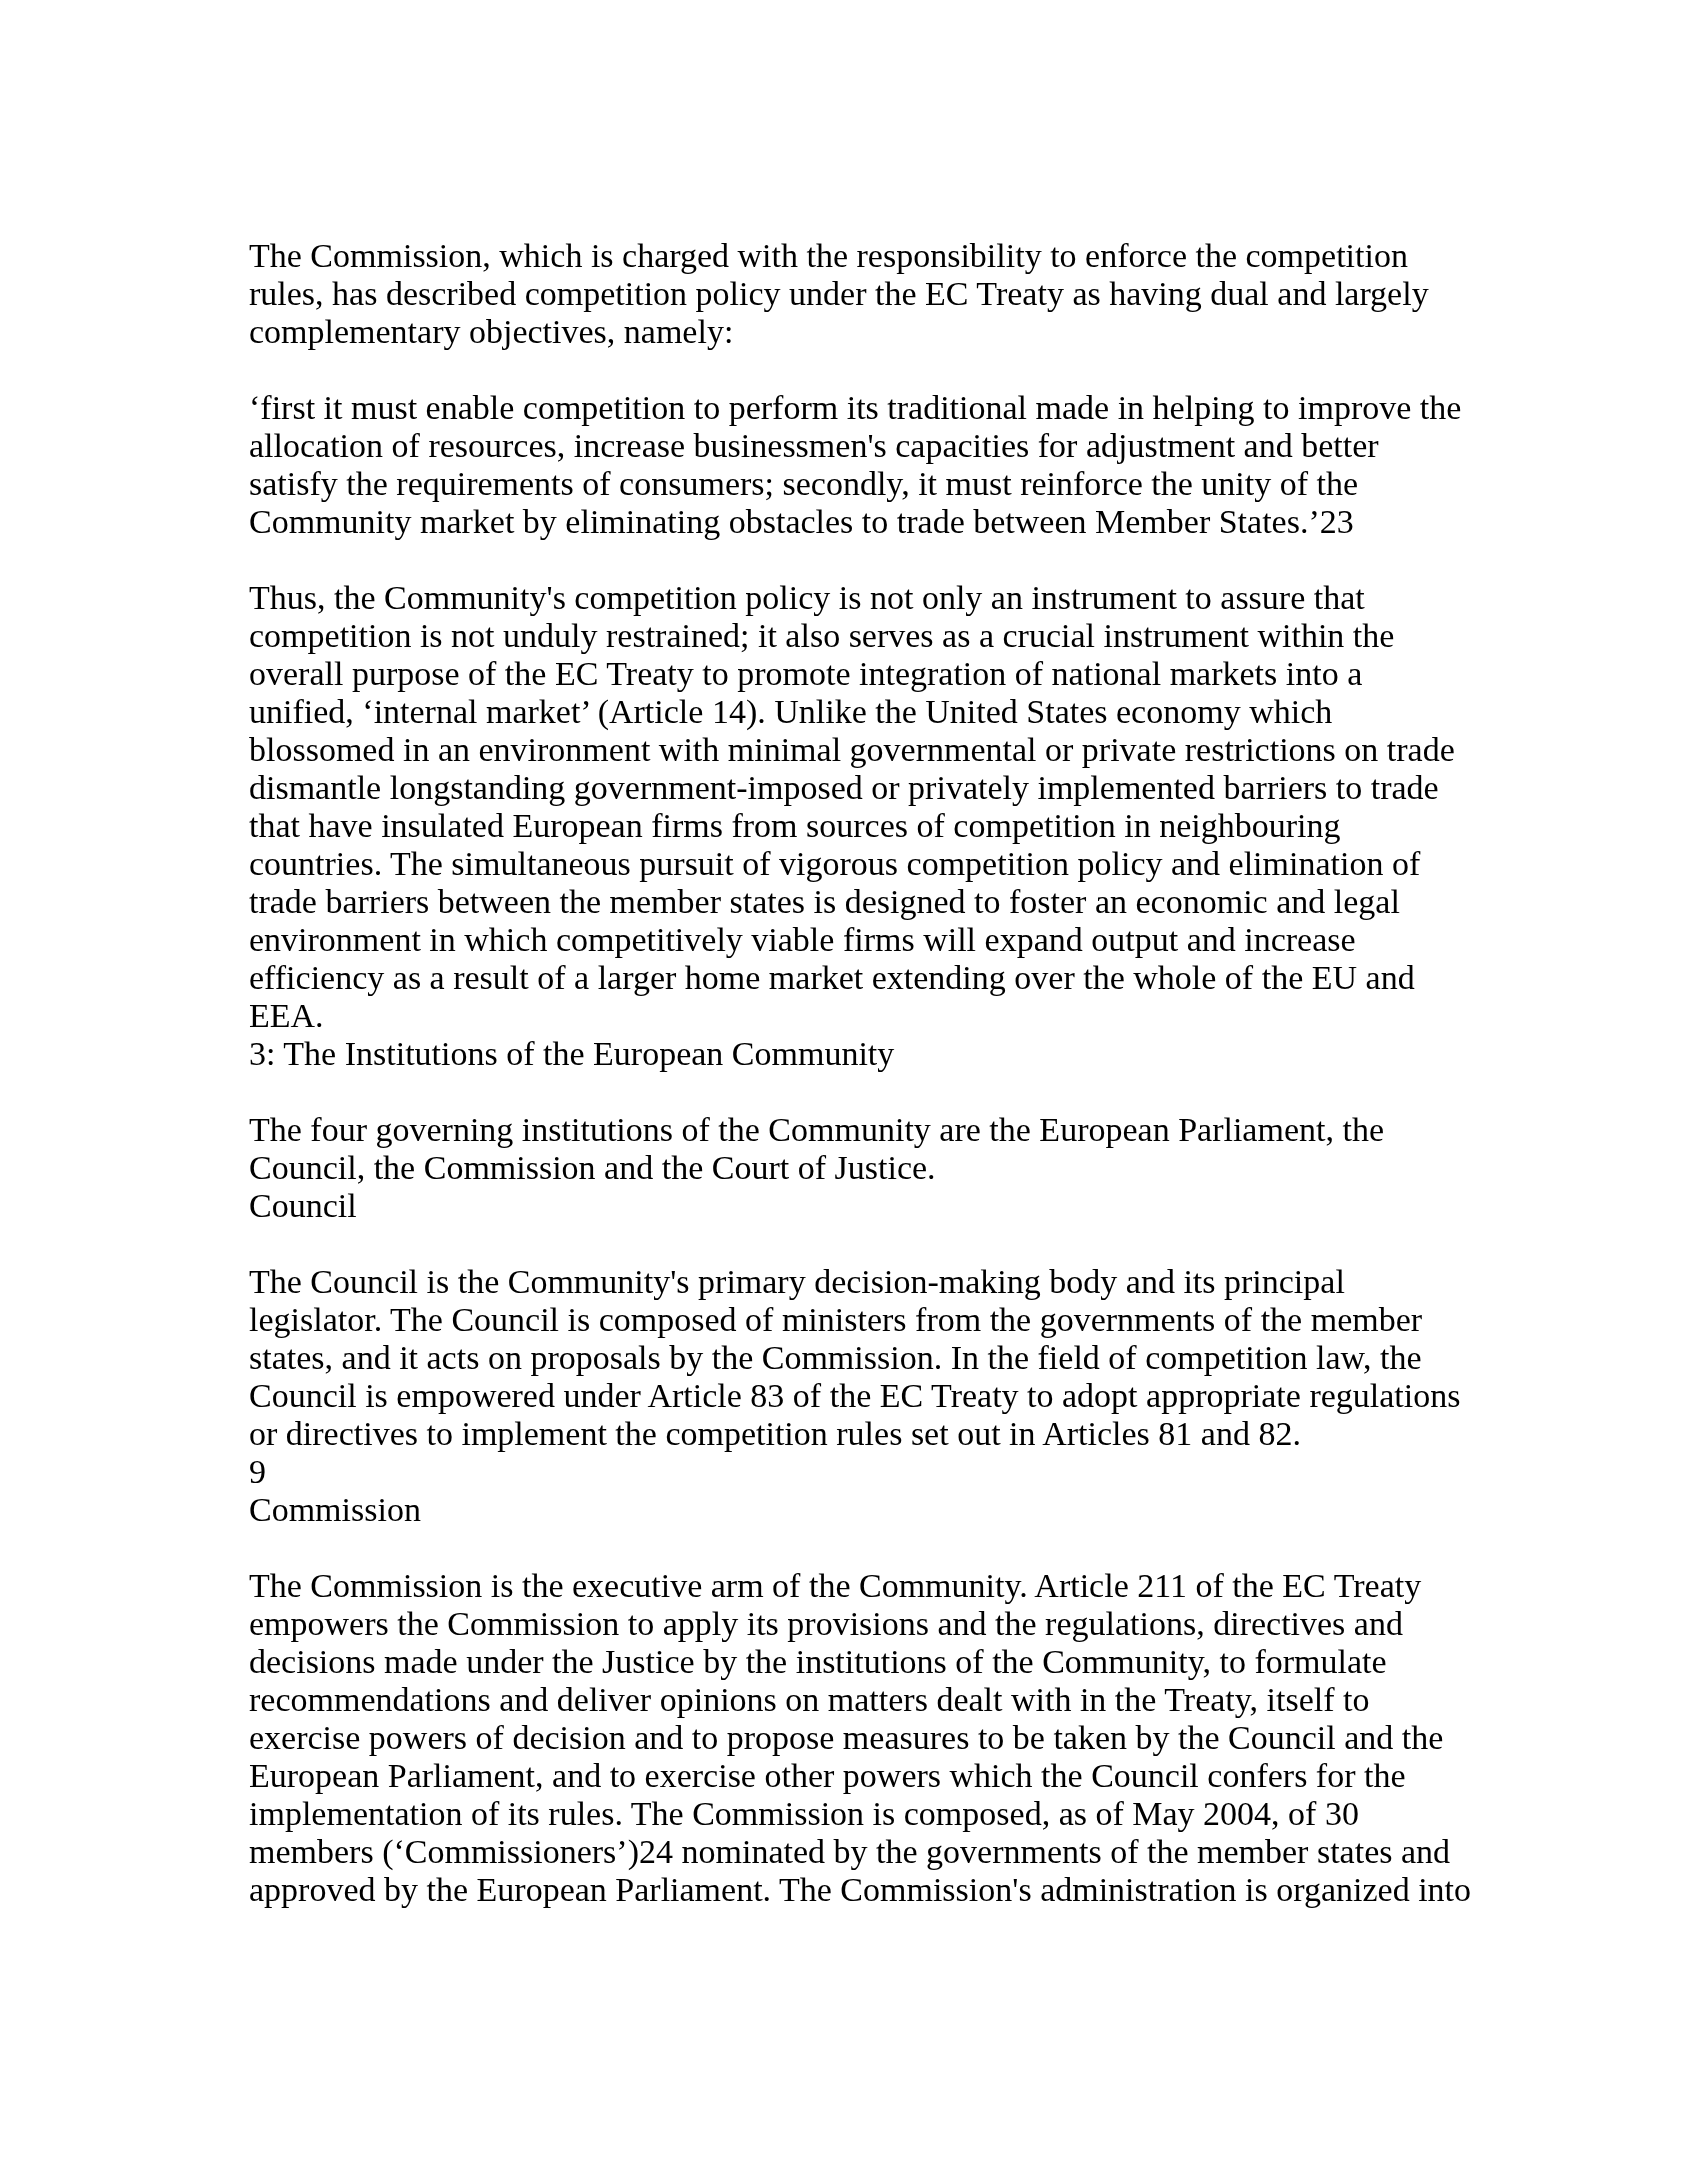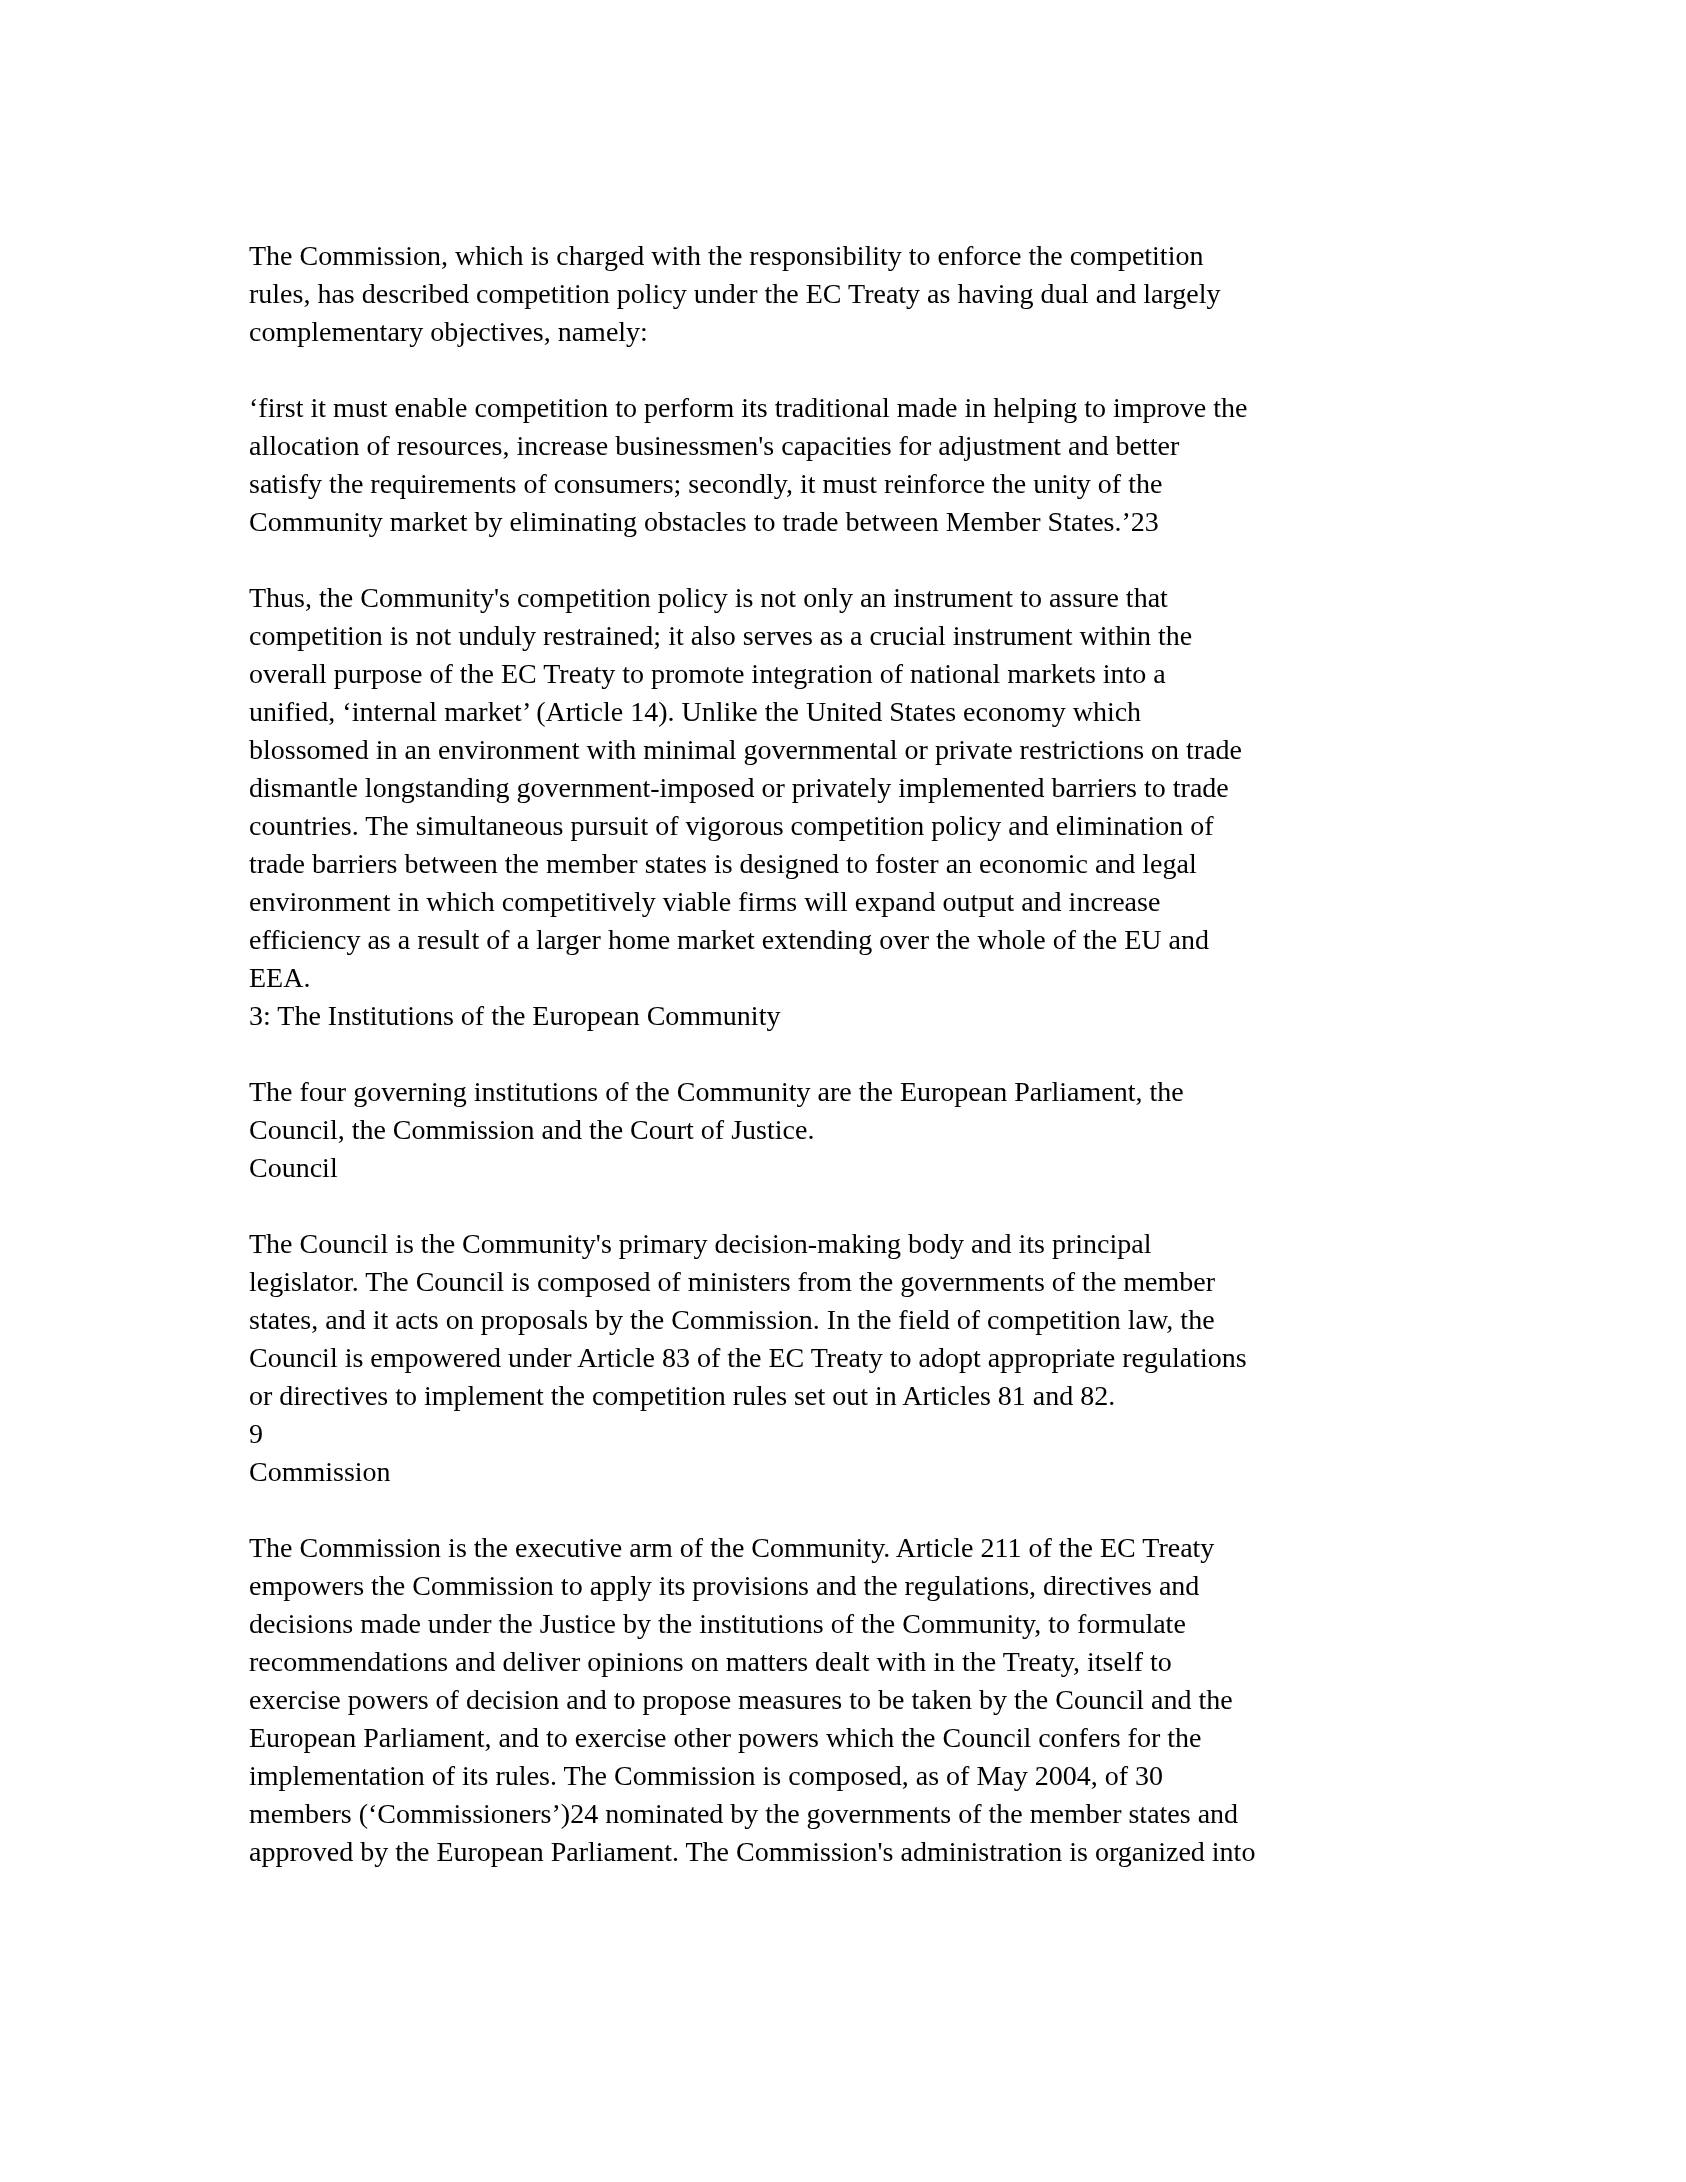--- a/index.html
+++ b/index.html
@@ -20,21 +20,21 @@
       width: 1686px;
       height: 2183px;
       background: #ffffff;
     }
     .text-block {
       position: absolute;
       left: 249px;
       top: 237px;
       width: 1292px;
       font-family: "Liberation Serif", "DejaVu Serif", serif;
-      font-size: 28px;
+      font-size: 34px;
       line-height: 38px;
       color: #000000;
     }
     .line {
       display: block;
       white-space: pre;
       height: 38px;
     }
     .blank {
       display: block;
@@ -62,20 +62,21 @@
     </div>
     <span class="blank"></span>
 
     <div>
       <span class="line">Thus, the Community's competition policy is not only an instrument to assure that</span>
       <span class="line">competition is not unduly restrained; it also serves as a crucial instrument within the</span>
       <span class="line">overall purpose of the EC Treaty to promote integration of national markets into a</span>
       <span class="line">unified, ‘internal market’ (Article 14). Unlike the United States economy which</span>
       <span class="line">blossomed in an environment with minimal governmental or private restrictions on trade</span>
       <span class="line">dismantle longstanding government-imposed or privately implemented barriers to trade</span>
+      <span class="line">that have insulated European firms from sources of competition in neighbouring</span>
       <span class="line">countries. The simultaneous pursuit of vigorous competition policy and elimination of</span>
       <span class="line">trade barriers between the member states is designed to foster an economic and legal</span>
       <span class="line">environment in which competitively viable firms will expand output and increase</span>
       <span class="line">efficiency as a result of a larger home market extending over the whole of the EU and</span>
       <span class="line">EEA.</span>
     </div>
 
     <span class="line">3: The Institutions of the European Community</span>
     <span class="blank"></span>
 

